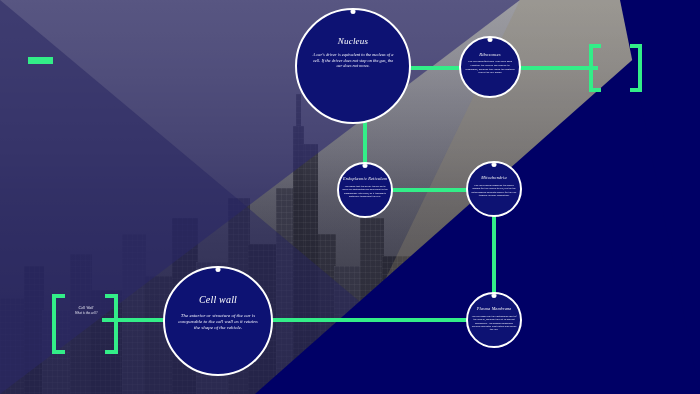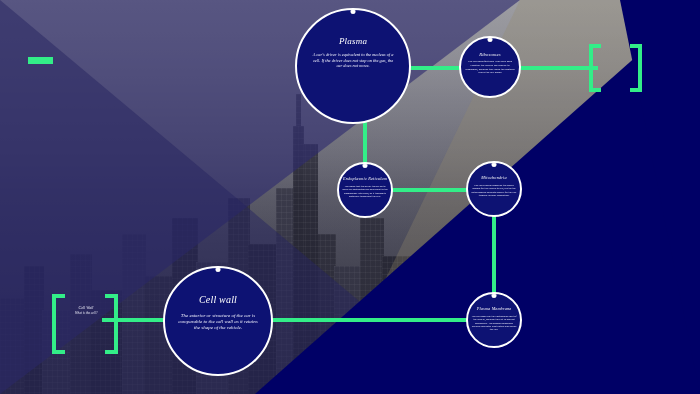--- a/index.html
+++ b/index.html
@@ -192,21 +192,21 @@
     <i style="left:0;bottom:0;width:12px;height:4px;"></i>
   </div>
   <div class="bracket" style="left:620px;top:44px;width:22px;height:48px;">
     <i style="right:0;top:0;width:12px;height:4px;"></i>
     <i style="right:0;top:0;width:4px;height:48px;"></i>
     <i style="right:0;bottom:0;width:12px;height:4px;"></i>
   </div>
 
   <div class="node n-lg" style="left:295px;top:8px;">
     <span class="nub"></span>
-    <div class="ttl">Plasma</div>
+    <div class="ttl">Nucleus</div>
     <div class="bdy">A car's driver is equivalent to the nucleus of a cell. If the driver does not step on the gas, the car does not move.</div>
   </div>
 
   <div class="node n-md" style="left:459px;top:36px;">
     <span class="nub"></span>
     <div class="ttl">Ribosomes</div>
     <div class="bdy">The car manufacturers who have been creating the vehicle are similar to ribosomes, because they build the proteins which the cell needs.</div>
   </div>
 
   <div class="node n-sm" style="left:337px;top:162px;">

